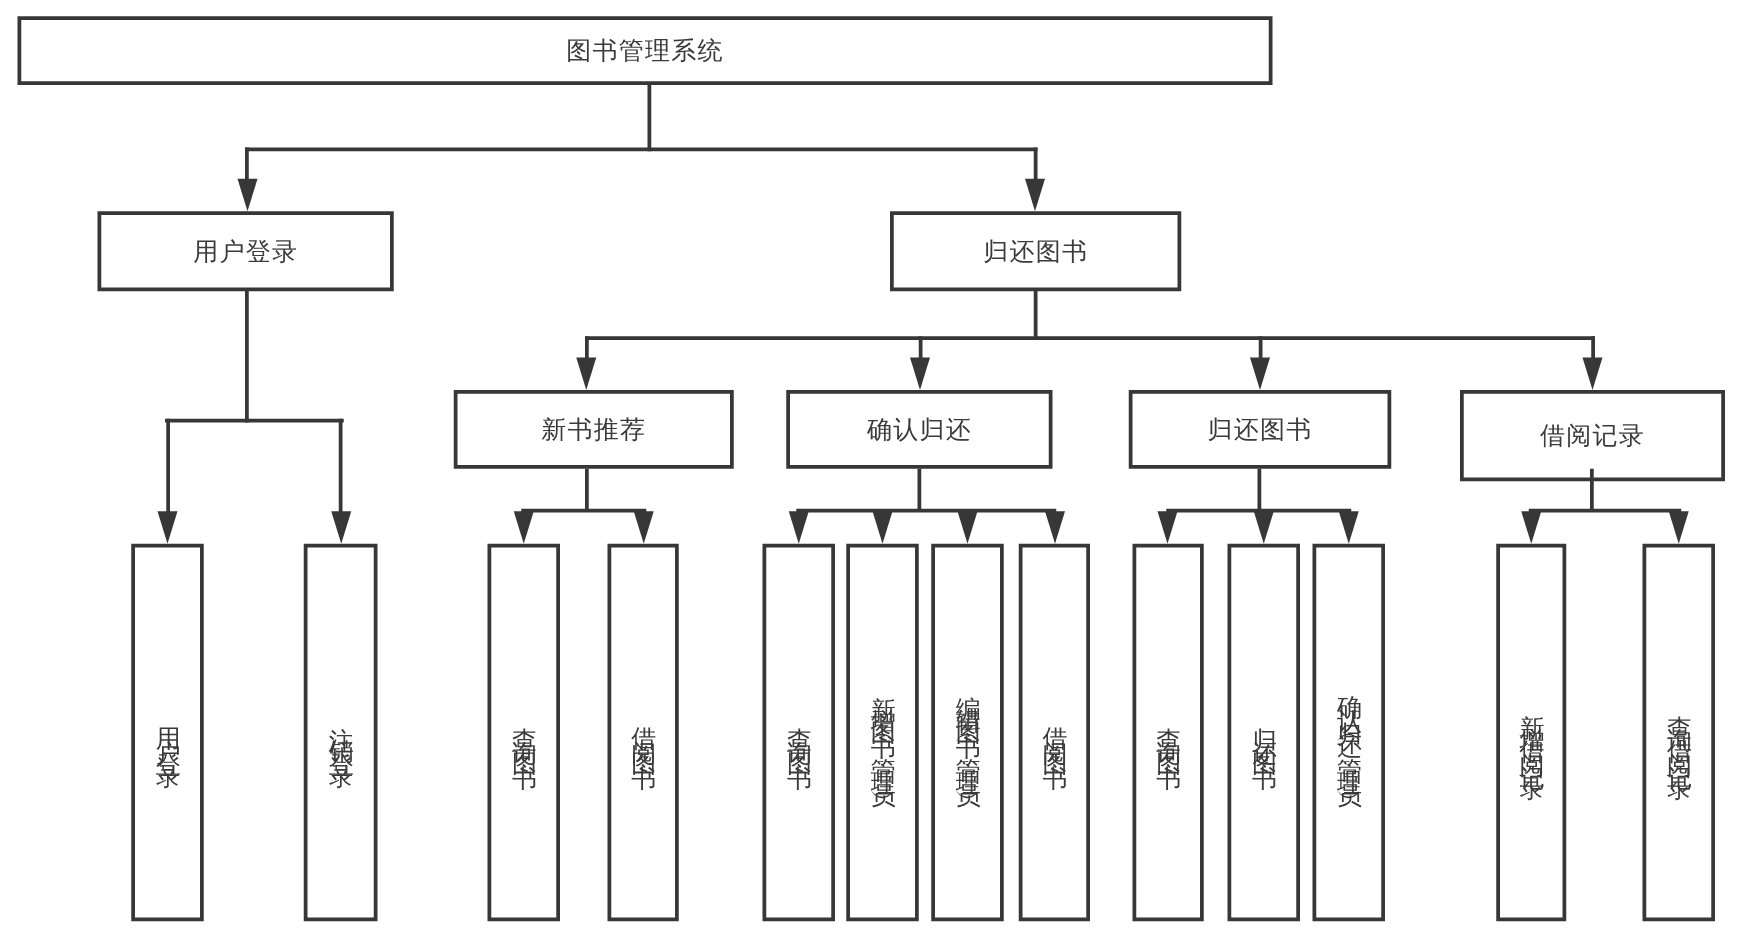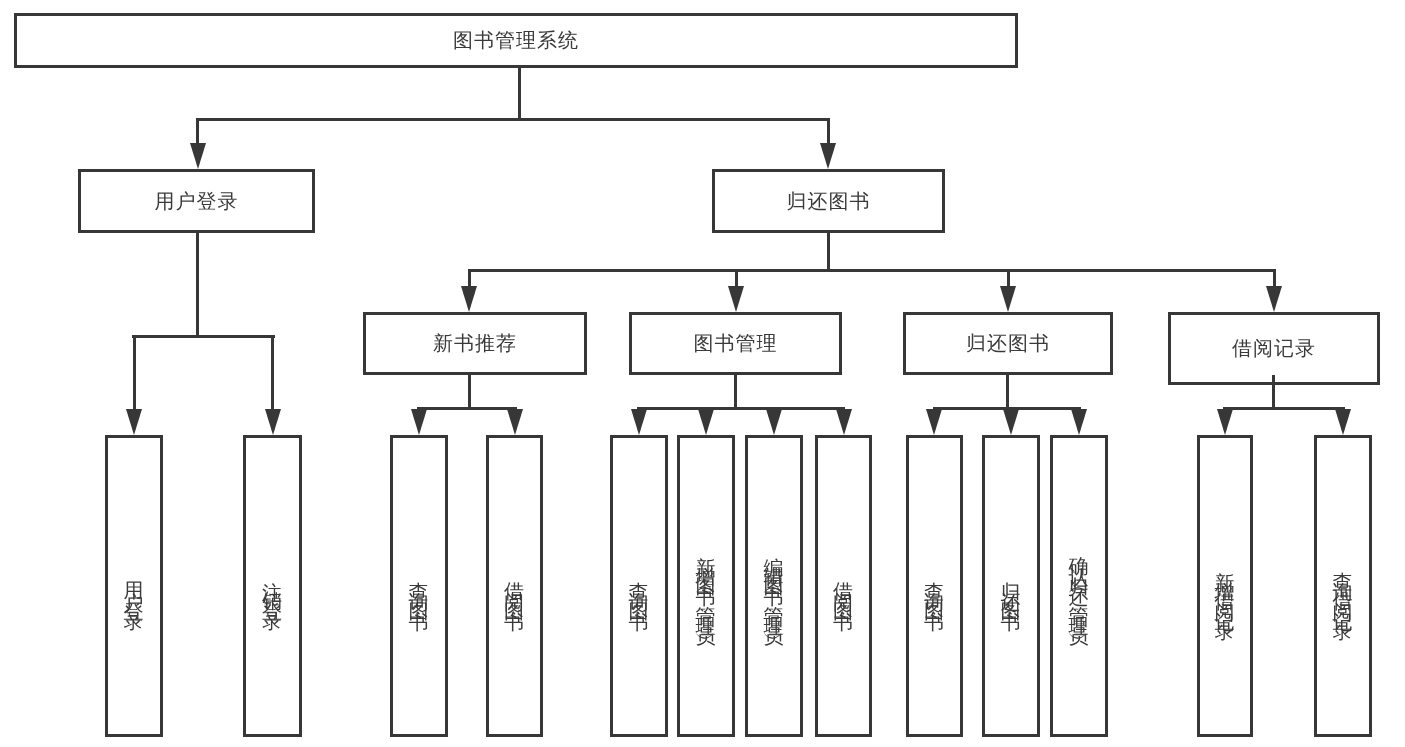--- a/index.html
+++ b/index.html
@@ -75,21 +75,21 @@
   <div class="line" style="left:468px;top:269px;width:3px;height:20px;"></div>
   <div class="arr" style="left:461px;top:286px;"></div>
   <div class="line" style="left:735px;top:269px;width:3px;height:20px;"></div>
   <div class="arr" style="left:728px;top:286px;"></div>
   <div class="line" style="left:1007px;top:269px;width:3px;height:20px;"></div>
   <div class="arr" style="left:1000px;top:286px;"></div>
   <div class="line" style="left:1273px;top:269px;width:3px;height:20px;"></div>
   <div class="arr" style="left:1266px;top:286px;"></div>
 
   <div class="box" style="left:363px;top:312px;width:224px;height:63px;">新书推荐</div>
-  <div class="box" style="left:629px;top:312px;width:213px;height:63px;">图书管理</div>
+  <div class="box" style="left:629px;top:312px;width:213px;height:63px;">确认归还</div>
   <div class="box" style="left:903px;top:312px;width:210px;height:63px;">归还图书</div>
   <div class="box" style="left:1168px;top:312px;width:212px;height:73px;">借阅记录</div>
 
   <div class="line" style="left:468px;top:375px;width:3px;height:34px;"></div>
   <div class="line" style="left:417px;top:407px;width:100px;height:3px;"></div>
   <div class="arr" style="left:411px;top:409px;"></div>
   <div class="arr" style="left:507px;top:409px;"></div>
 
   <div class="line" style="left:734px;top:375px;width:3px;height:34px;"></div>
   <div class="line" style="left:637px;top:407px;width:208px;height:3px;"></div>

